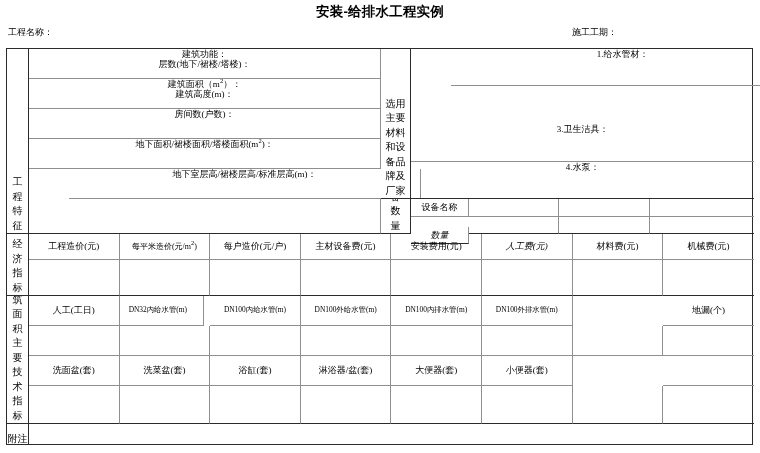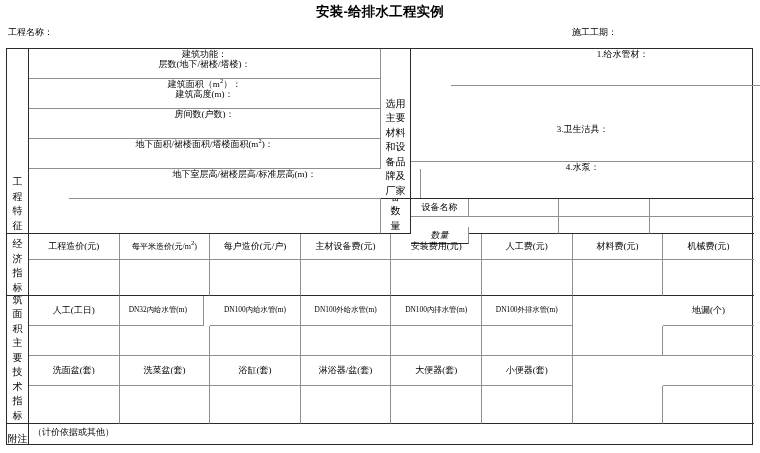--- a/index.html
+++ b/index.html
@@ -209,21 +209,21 @@
     </div>
     <div class="cell ctr" style="left:203.2px;top:185px;width:90.6px;height:26px;">
         <span>每户造价(元/户)</span>
       </div>
     <div class="cell ctr" style="left:293.8px;top:185px;width:90.6px;height:26px;">
         <span>主材设备费(元)</span>
       </div>
     <div class="cell ctr" style="left:384.4px;top:185px;width:90.6px;height:26px;">
         <span>安装费用(元)</span>
       </div>
-    <div class="cell ctr" style="left:475px;top:185px;width:90.6px;height:26px;">
+    <div class="cell ctr" style="left:475px;top:185px;width:90.6px;height:26px;font-style:italic;">
         <span>人工费(元)</span>
       </div>
     <div class="cell ctr" style="left:565.6px;top:185px;width:90.6px;height:26px;">
         <span>材料费(元)</span>
       </div>
     <div class="cell ctr nobr" style="left:656.2px;top:185px;width:90.8px;height:26px;">
         <span>机械费(元)</span>
       </div>
 
     <div class="cell darkb" style="left:22px;top:211px;width:90.6px;height:36px;"><span></span></div>
@@ -297,18 +297,15 @@
     <div class="cell darkb" style="left:203.2px;top:337px;width:90.6px;height:38px;"><span></span></div>
     <div class="cell darkb" style="left:293.8px;top:337px;width:90.6px;height:38px;"><span></span></div>
     <div class="cell darkb" style="left:384.4px;top:337px;width:90.6px;height:38px;"><span></span></div>
     <div class="cell darkb" style="left:475px;top:337px;width:90.6px;height:38px;"><span></span></div>
     <div class="cell darkb" style="left:565.6px;top:337px;width:90.6px;height:38px;"><span></span></div>
     <div class="cell nobr darkb" style="left:656.2px;top:337px;width:90.8px;height:38px;"><span></span></div>
 
     <div class="cell vlabel dark nobb" style="left:0;top:375px;width:22px;height:20px;line-height:1.1;">
       <span style="width:22px;word-break:normal;">附注</span>
     </div>
-    <div class="cell pad nobr nobb" style="left:22px;top:375px;width:725px;height:20px;display:flex;align-items:flex-start;padding-top:3px;">
-      <span>（计价依据或其他）</span>
-    </div>
 
   </div>
 </div>
 
 </body></html>

